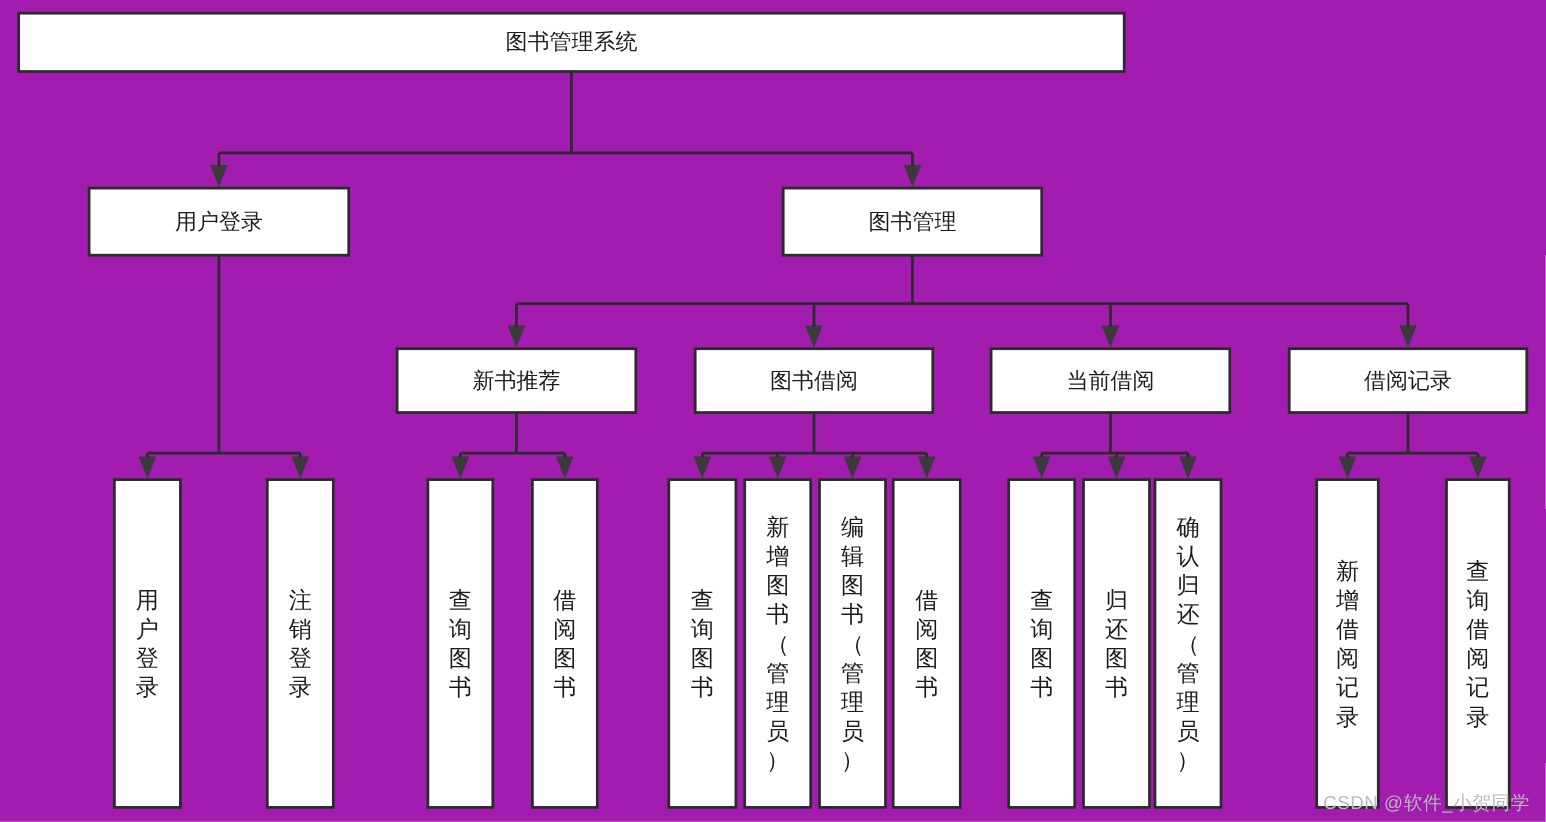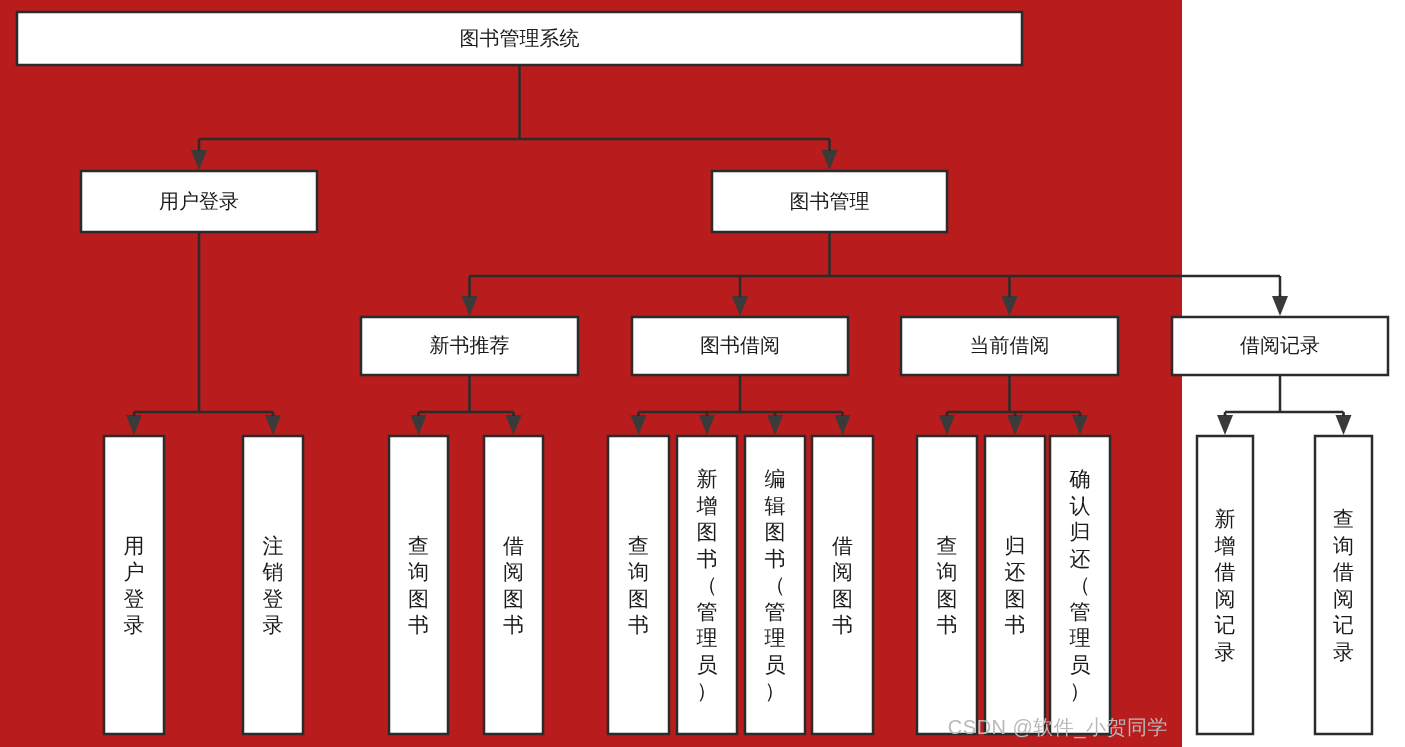--- a/index.html
+++ b/index.html
@@ -8,23 +8,23 @@
     background: #ffffff;
   }
   body {
     width: 1405px;
     height: 747px;
     font-family: "Liberation Sans", "DejaVu Sans", sans-serif;
     overflow: hidden;
   }
   #diagram-root {
     position: relative;
-    width: 1182px;
+    width: 1405px;
     height: 747px;
-    background: #b91c1c;
+    background: #a21caf;
   }
   svg#diagram-svg {
     position: absolute;
     left: 0;
     top: 0;
     width: 1405px;
     height: 747px;
     display: block;
   }
   .node-box {
@@ -52,21 +52,21 @@
     font-family: "Liberation Sans", "DejaVu Sans", sans-serif;
     font-size: 21px;
     fill: #1b1b1b;
     text-anchor: middle;
   }
   .watermark {
     position: absolute;
     right: 14px;
     bottom: 6px;
     font-family: "Liberation Sans", "DejaVu Sans", sans-serif;
-    font-size: 20px;
+    font-size: 17px;
     color: #b9b9b9;
     letter-spacing: 0.5px;
     white-space: nowrap;
     user-select: none;
   }
 </style>
 </head>
 <body>
 
 <div id="diagram-root">

